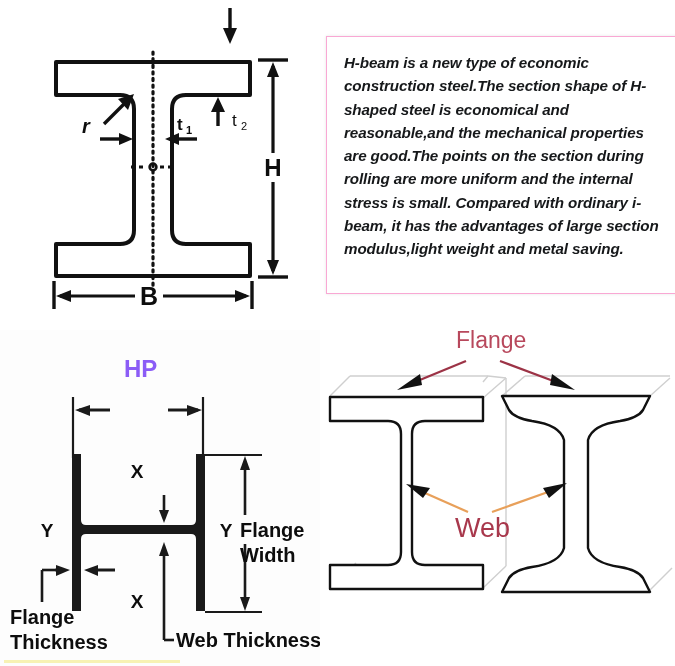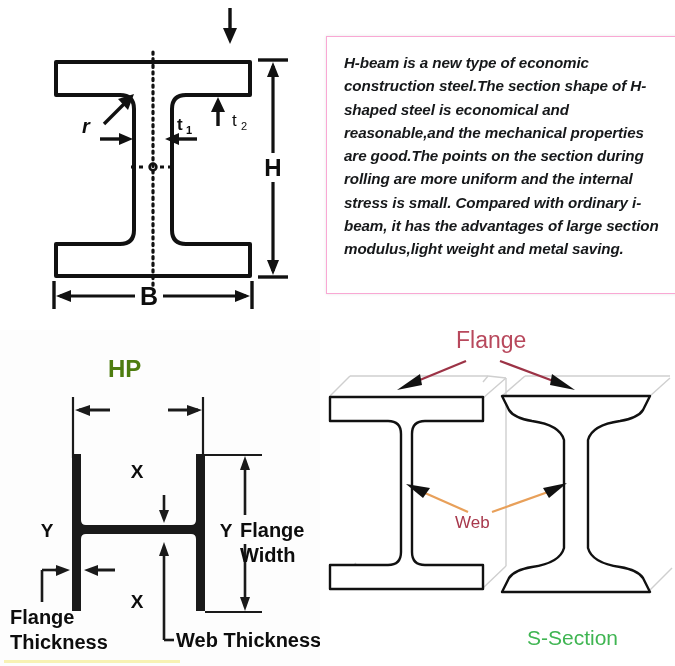--- a/index.html
+++ b/index.html
@@ -67,21 +67,21 @@
     font-family: "Liberation Sans", sans-serif;
     white-space: nowrap;
   }
   #lbl-flange {
     left: 456px; top: 327px;
     font-size: 23px;
     color: #b8485c;
   }
   #lbl-web {
     left: 455px; top: 513px;
-    font-size: 17px;
+    font-size: 27px;
     color: #a8384c;
   }
   #lbl-wsection {
     left: 376px; top: 626px;
     font-size: 21px;
     color: #3fb552;
   }
   #lbl-ssection {
     left: 527px; top: 626px;
     font-size: 21px;
@@ -250,21 +250,21 @@
         <line x1="205" y1="282" x2="262" y2="282" stroke="#1a1a1a" stroke-width="2.2"></line>
         <line x1="245" y1="132" x2="245" y2="185" stroke="#1a1a1a" stroke-width="2.6"></line>
         <polygon points="245,126 240,140 250,140" fill="#1a1a1a"></polygon>
         <line x1="245" y1="214" x2="245" y2="275" stroke="#1a1a1a" stroke-width="2.6"></line>
         <polygon points="245,281 240,267 250,267" fill="#1a1a1a"></polygon>
       </g>
       <text class="txt-bold" x="240" y="207" font-size="20">Flange</text>
       <text class="txt-bold" x="240" y="232" font-size="20">Width</text>
     </svg>
 
-    <div style="position:absolute;left:108px;top:25px;font-size:24px;font-weight:bold;color:#4d7c0f;text-align:right;">HP</div>
+    <div style="position:absolute;left:124px;top:25px;font-size:24px;font-weight:bold;color:#8b5cf6;text-align:right;">HP</div>
 
     <div style="position:absolute;left:4px;top:330px;width:176px;height:3px;background:#f7f2b4;"></div>
   </div>
 
   <div class="panel" id="panel-ws">
     <svg class="fill" width="355" height="336" viewBox="0 0 355 336">
 
       <g stroke="#cfcfcf" stroke-width="1.4" fill="none">
         <line x1="10" y1="66" x2="30" y2="46"></line>
         <line x1="30" y1="46" x2="168" y2="46"></line>
@@ -329,15 +329,14 @@
         <line x1="148" y1="182" x2="105" y2="163"></line>
         <polygon points="86,154 110,158 103,168" stroke="none"></polygon>
         <line x1="172" y1="182" x2="228" y2="162"></line>
         <polygon points="247,153 223,158 229,168" stroke="none"></polygon>
       </g>
     </svg>
   </div>
 
   <div class="ws-label" id="lbl-flange">Flange</div>
   <div class="ws-label" id="lbl-web">Web</div>
-  <div class="ws-label" id="lbl-ssection">S-Section</div>
 
 </div>
 
 </body></html>

